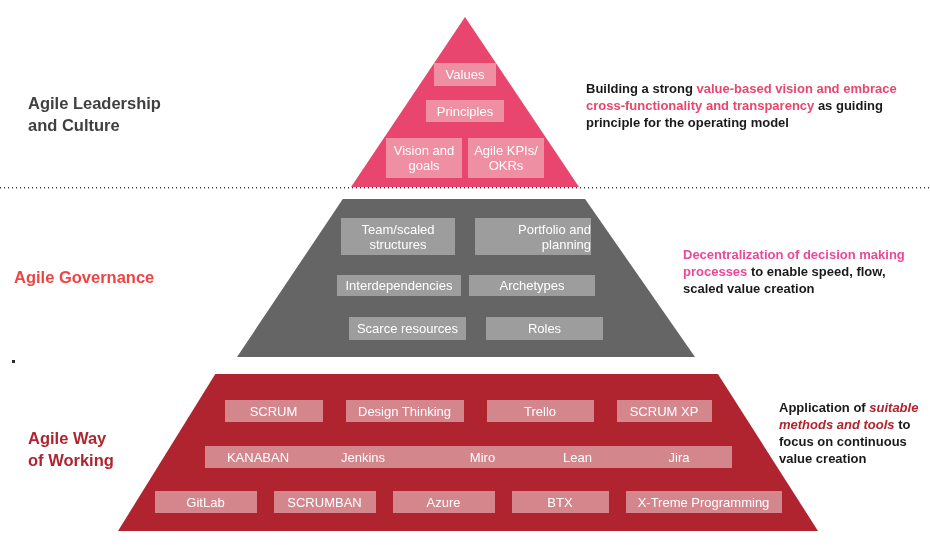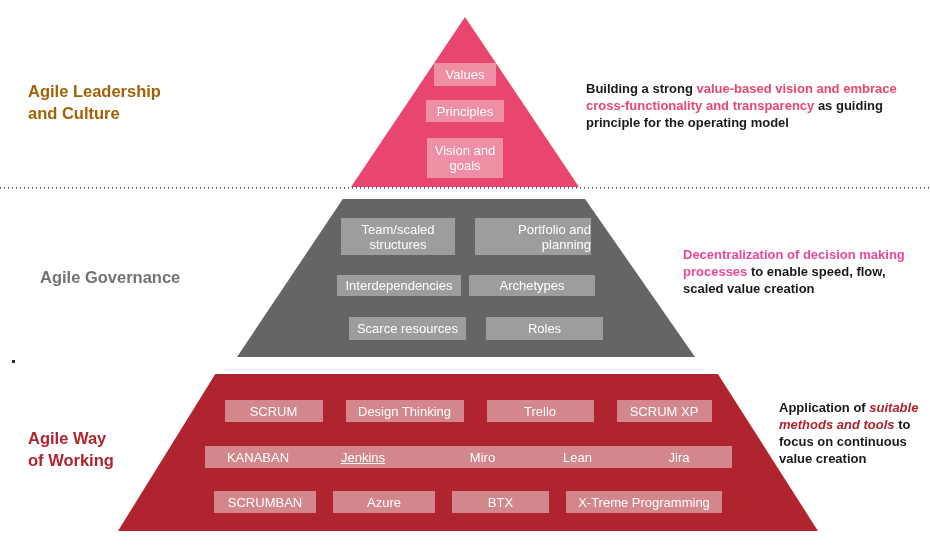--- a/index.html
+++ b/index.html
@@ -27,22 +27,22 @@
     color:#ffffff;font-size:13px;line-height:15px;flex:0 0 auto;
   }
   .layer-top .pbox{background:#EF8FA3;}
   .layer-mid .pbox{background:#9D9D9D;}
   .layer-bot .pbox{background:#D4868D;}
   
   .side-label{
     position:absolute;font-weight:bold;font-size:16.5px;line-height:22px;
     white-space:pre-line;
   }
-  .lbl-pink{color:#a16207;left:28px;top:80px;}
-  .lbl-gray{color:#737373;left:40px;top:266px;}
+  .lbl-pink{color:#404040;left:28px;top:92px;}
+  .lbl-gray{color:#ef4444;left:14px;top:266px;}
   .lbl-red{color:#B0242F;left:28px;top:427px;}
   
   .annotation{
     position:absolute;font-size:13px;font-weight:bold;line-height:17px;color:#1A1A1A;
   }
   .ann-top{left:586px;top:80px;width:336px;}
   .ann-mid{left:683px;top:246px;width:244px;}
   .ann-bot{left:779px;top:399px;width:164px;}
   .hl-pink{color:#E8466E;}
   .hl-gray{color:#ec4899;}
@@ -68,20 +68,21 @@
 
   <div class="layer layer-top">
     <div class="row" style="top:46px;height:23px;">
       <div class="pbox" style="width:62px;">Values</div>
     </div>
     <div class="row" style="top:83px;height:22px;">
       <div class="pbox" style="width:78px;">Principles</div>
     </div>
     <div class="row" style="top:121px;height:40px;gap:6px;">
       <div class="pbox" style="width:76px;">Vision and goals</div>
+      <div class="pbox" style="width:76px;">Agile KPIs/ OKRs</div>
     </div>
   </div>
 
   <div class="dotted-sep"></div>
   <div class="sep-artifact"></div>
 
   <div class="layer layer-mid">
     <div class="row" style="top:19px;height:37px;gap:20px;">
       <div class="pbox" style="width:114px;">Team/scaled structures</div>
       <div class="pbox" style="width:116px;text-align:right;">Portfolio and planning</div>
@@ -98,26 +99,27 @@
 
   <div class="layer layer-bot">
     <div class="row" style="top:26px;height:22px;gap:23px;">
       <div class="pbox" style="width:98px;">SCRUM</div>
       <div class="pbox" style="width:118px;">Design Thinking</div>
       <div class="pbox" style="width:107px;">Trello</div>
       <div class="pbox" style="width:95px;">SCRUM XP</div>
     </div>
     <div class="row" style="top:72px;height:22px;">
       <div class="pbox" style="width:107px;">KANABAN</div>
-      <div class="pbox" style="width:103px;text-decoration:underline;">Jenkins</div>
+      <div class="pbox" style="width:103px;">Jenkins</div>
       <div class="pbox" style="width:92px;padding-left:22px;">Miro</div>
       <div class="pbox" style="width:98px;">Lean</div>
       <div class="pbox" style="width:105px;">Jira</div>
     </div>
     <div class="row" style="top:117px;height:22px;gap:17px;">
+      <div class="pbox" style="width:102px;">GitLab</div>
       <div class="pbox" style="width:102px;">SCRUMBAN</div>
       <div class="pbox" style="width:102px;">Azure</div>
       <div class="pbox" style="width:97px;">BTX</div>
       <div class="pbox" style="width:156px;">X-Treme Programming</div>
     </div>
   </div>
 
   <div class="annotation ann-top"><span>Building a strong </span><span class="hl-pink">value-based vision and embrace cross-functionality and transparency</span><span> as guiding principle for the operating model</span></div>
 
   <div class="annotation ann-mid"><span></span><span class="hl-gray">Decentralization of decision making processes</span><span> to enable speed, flow, scaled value creation</span></div>

